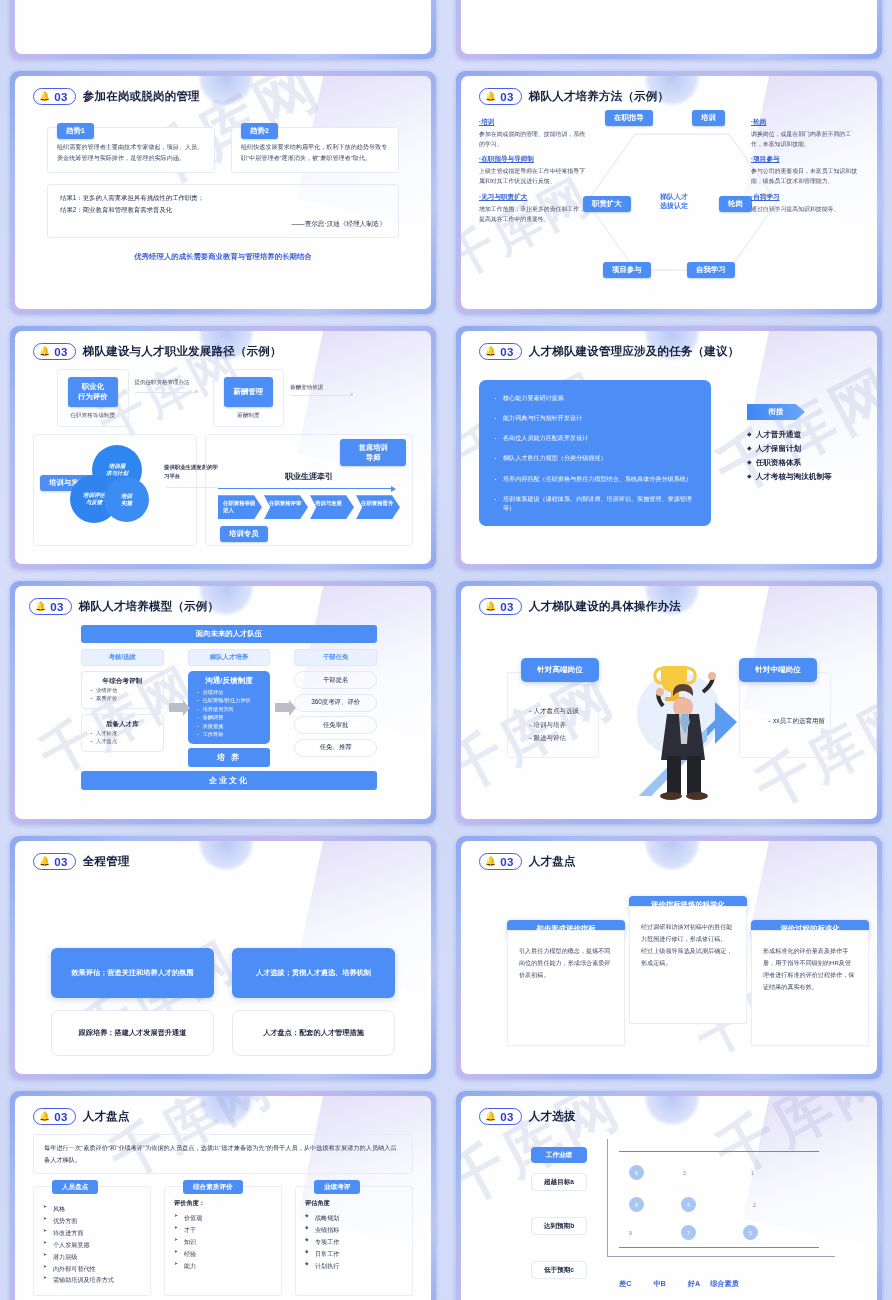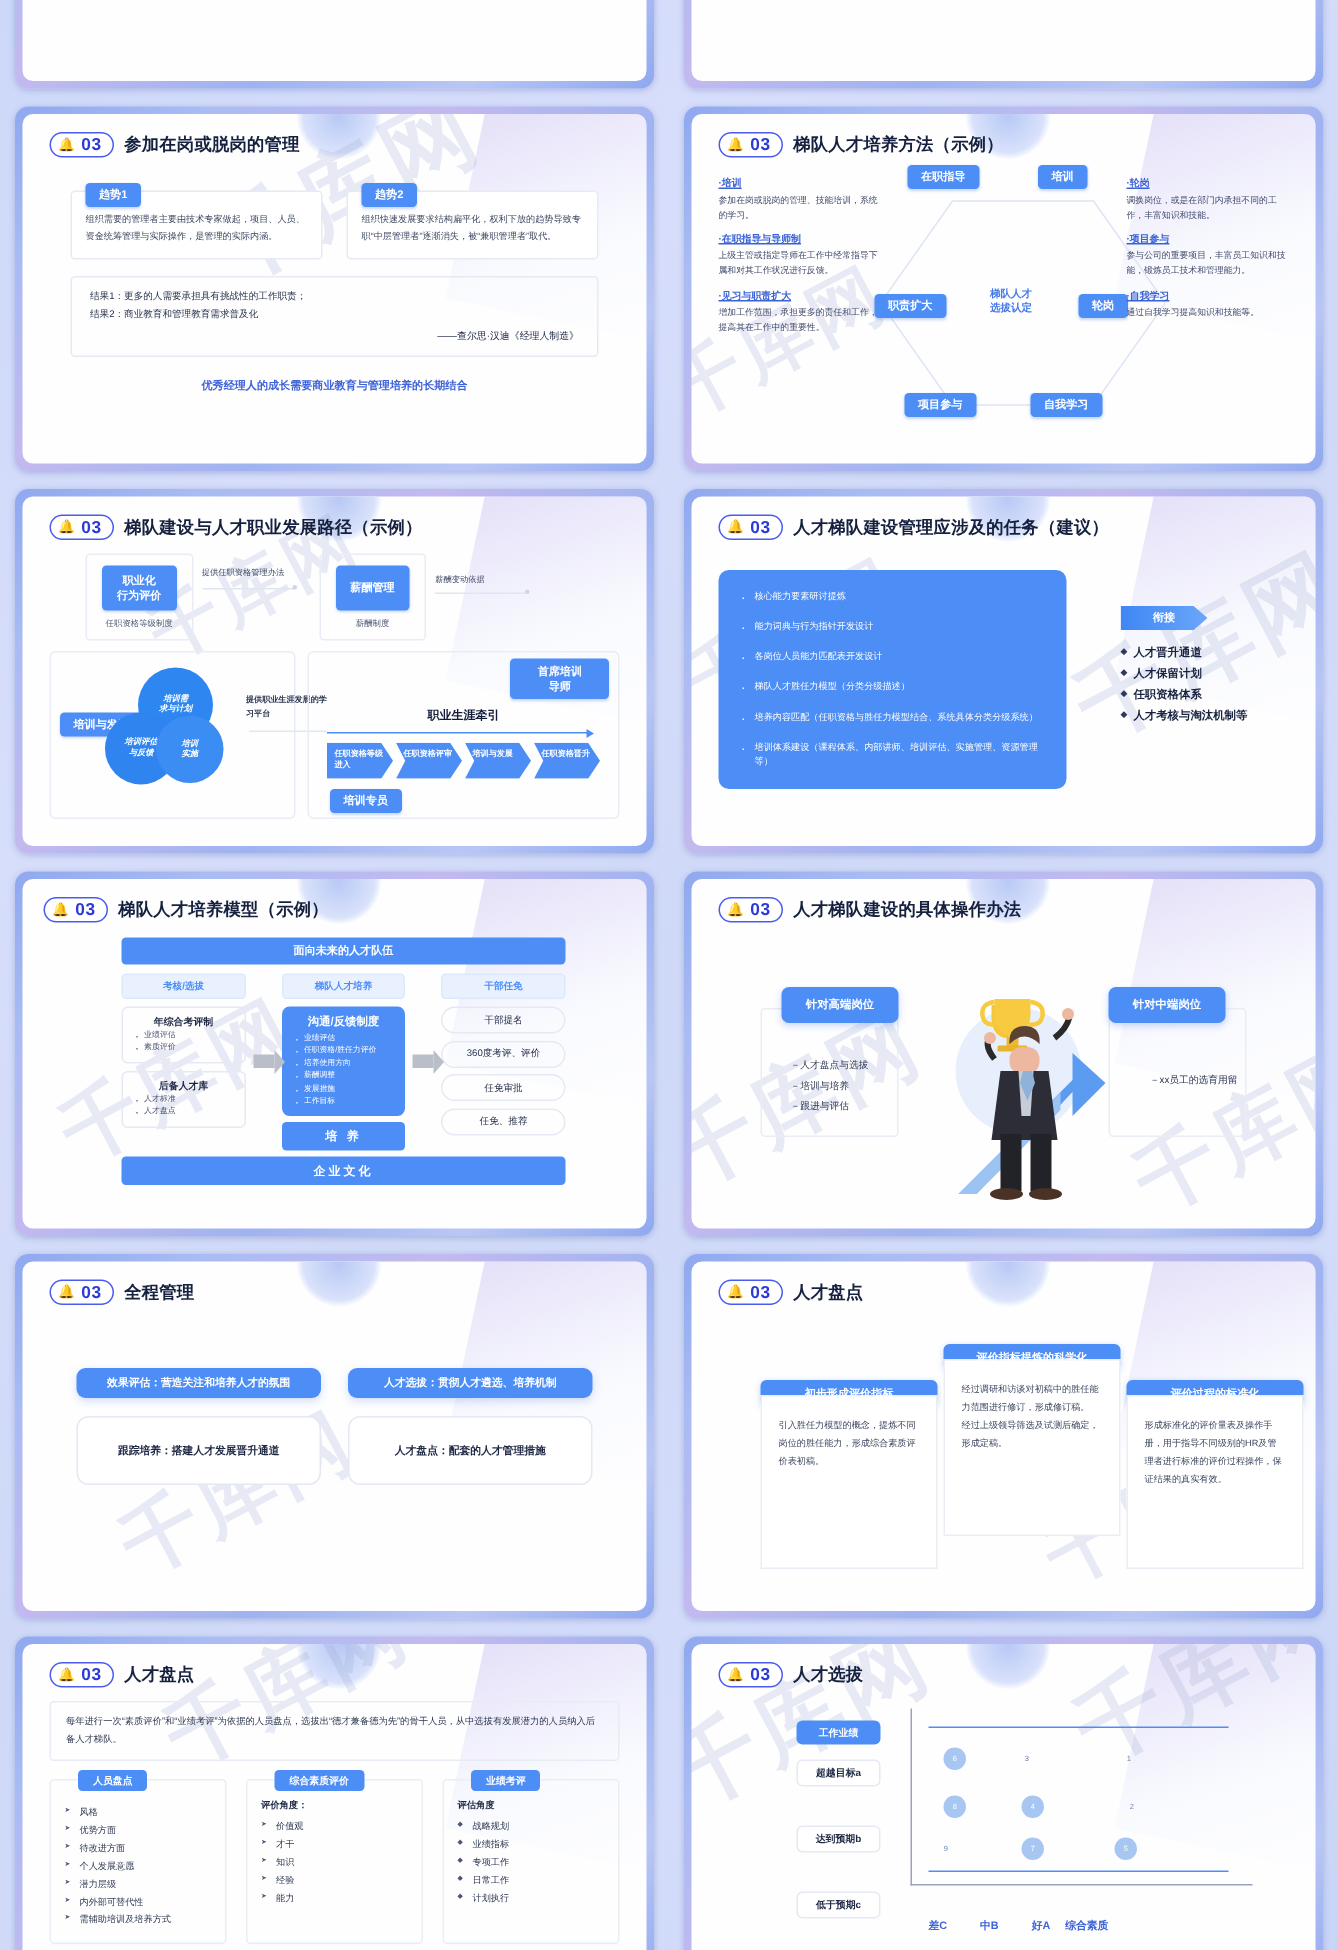--- a/index.html
+++ b/index.html
@@ -160,21 +160,21 @@
 
   
   .ob2 { position:absolute; border:1px solid #eaedf4; border-radius:3px; }
   .hat { position:absolute; background:#4c8df6; color:#fff; font-size:7.6px; font-weight:bold;
          border-radius:5px; padding: 7px 0; text-align:center; box-shadow:0 2px 5px rgba(70,120,220,.28); }
   .dashlist { position:absolute; font-size:6.5px; color:#2a3550; line-height: 2.1; }
 
   
   .g2 { display:grid; grid-template-columns: 1fr 1fr; gap: 18px; padding: 0 18px; margin-top: 42px; }
   .gbox { background:#4c8df6; color:#fff; border-radius:6px; text-align:center; font-size:7.2px;
-          font-weight:bold; padding: 5px 6px; box-shadow:0 2px 6px rgba(70,120,220,.25); }
+          font-weight:bold; padding: 20px 6px; box-shadow:0 2px 6px rgba(70,120,220,.25);margin-top:36px; }
   .gbox2 { border:1px solid #e3e8f2; border-radius:8px; text-align:center; font-size:7.2px;
            font-weight:bold; color:#1e2844; padding: 17px 6px; background:#fff; }
 
   
   .cards3 { position:relative; height: 160px; margin-top: 8px; }
   .c3 { position:absolute; width: 118px; }
   .c3 .hd { background:#4c8df6; color:#fff; font-size:7.4px; font-weight:bold; text-align:center;
             border-radius:4px; padding: 4px 0; box-shadow:0 1px 4px rgba(70,120,220,.3); }
   .c3 .bd { border:1px solid #eaedf4; background:#fff; padding: 14px 11px 10px; margin-top:-8px; }
   .c3 p { font-size:6.1px; color:#3c4660; line-height:1.95; }

